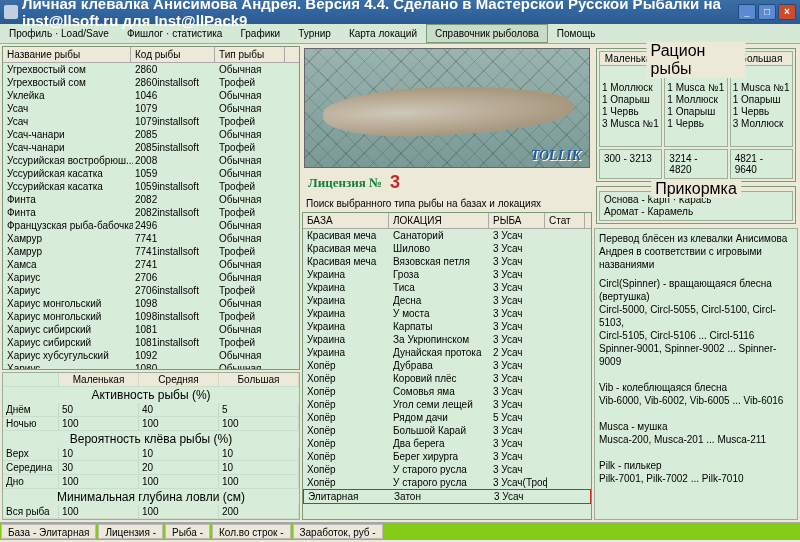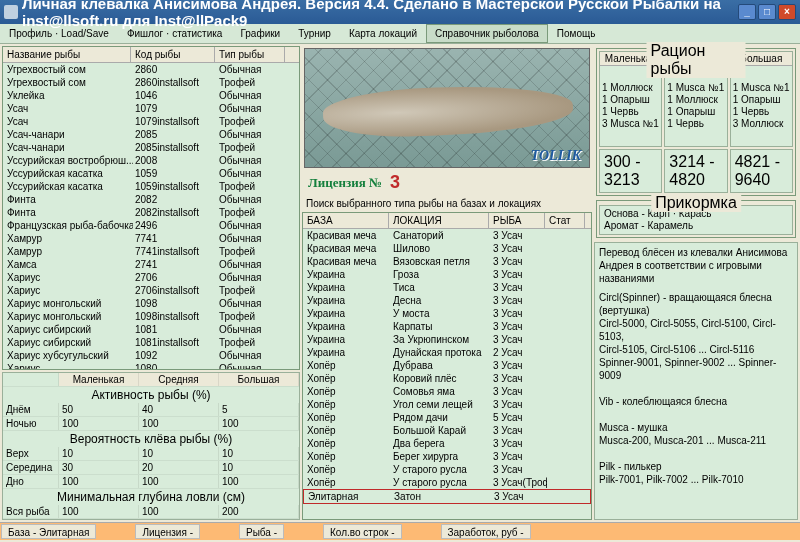--- a/index.html
+++ b/index.html
@@ -32,31 +32,31 @@
 .lictxt { font:bold 13px/1 Georgia; color:#15803d; }
 .licnum { font:bold 18px Arial; color:#c02a2a; }
 .searchrow { padding:3px 4px; font-size:10px; }
 .grpbox { border:1px solid #7a9a7a; margin:2px; padding:2px; position:relative; }
 .grpbox .lgd { position:absolute; top:-7px; left:50%; transform:translateX(-50%); background:#ece9d8; padding:0 4px; font-size:16px; }
 .rationcols { display:flex; gap:2px; }
 .rationcol { flex:1; border:1px solid #9ab09a; background:#d8ecda; }
 .rationcol .hdr { background:#ece9d8; padding:1px 2px; border-bottom:1px solid #aaa; text-align:center; }
 .rationcol .body { padding:16px 2px; line-height:12px; }
 .rangecols { display:flex; gap:2px; margin-top:2px; }
-.rangebx { flex:1; background:#d8ecda; border:1px solid #9ab09a; padding:3px 4px; font-size:16px; }
+.rangebx { flex:1; background:#d8ecda; border:1px solid #9ab09a; padding:3px 4px; font-size:10px; }
 .primbx { background:#d8ecda; border:1px solid #9ab09a; padding:2px 4px; margin-top:2px; line-height:12px; }
 .translbox { background:#d8ecda; border:1px solid #9ab09a; padding:3px 4px; margin-top:2px; flex:1; font-size:10px; line-height:13px; }
 .activity { border:1px solid #9ab09a; background:#d8ecda; margin-top:2px; }
 .actrow { display:flex; border-bottom:1px solid rgba(0,0,0,.06); }
 .actcell { flex:1; padding:1px 3px; border-right:1px solid rgba(0,0,0,.08); }
 .actcell.hdr { background:#ece9d8; text-align:center; }
 .actlbl { width:56px; padding:1px 3px; border-right:1px solid rgba(0,0,0,.08); }
 .acttitle { text-align:center; padding:1px; background:#d8ecda; font-size:12px; }
 .locationtbl .tr.hl { border:1px solid #c02a2a; }
-.statusbar { height:18px; background:#fdba74; border-top:1px solid #aaa; display:flex;gap:37px; }
+.statusbar { height:18px; background:#84cc16; border-top:1px solid #aaa; display:flex; }
 .sbcell { padding:2px 6px; border:1px solid #bbb; margin:1px; background:#ece9d8; }
 .scroll{overflow-y:auto;}
 .scroll::-webkit-scrollbar{width:14px;}
 .scroll::-webkit-scrollbar-track{background:#ece9d8;border:1px solid #bbb;}
 .scroll::-webkit-scrollbar-thumb{background:#c8c8c8;border:1px solid #888;}
 </style>
 </head>
 <body>
 
 <div class="titlebar">
@@ -458,20 +458,21 @@
         </div>
     </div>
     <div class="translbox" id="translbox">
         <div style="margin-bottom:6px">Перевод блёсен из клевалки Анисимова Андрея в соответствии с игровыми названиями</div>
         <div>Circl(Spinner) - вращающаяся блесна (вертушка)</div>
         <div>Circl-5000, Circl-5055, Circl-5100, Circl-5103,</div>
         <div>Circl-5105, Circl-5106 ... Circl-5116</div>
         <div>Spinner-9001, Spinner-9002 ... Spinner-9009</div>
         <div>&nbsp;</div>
         <div>Vib - колеблющаяся блесна</div>
+        <div>Vib-6000, Vib-6002, Vib-6005 ... Vib-6016</div>
         <div>&nbsp;</div>
         <div>Musca - мушка</div>
         <div>Musca-200, Musca-201 ... Musca-211</div>
         <div>&nbsp;</div>
         <div>Pilk - пилькер</div>
         <div>Pilk-7001, Pilk-7002 ... Pilk-7010</div>
       </div>
   </div>
 
 </div>

